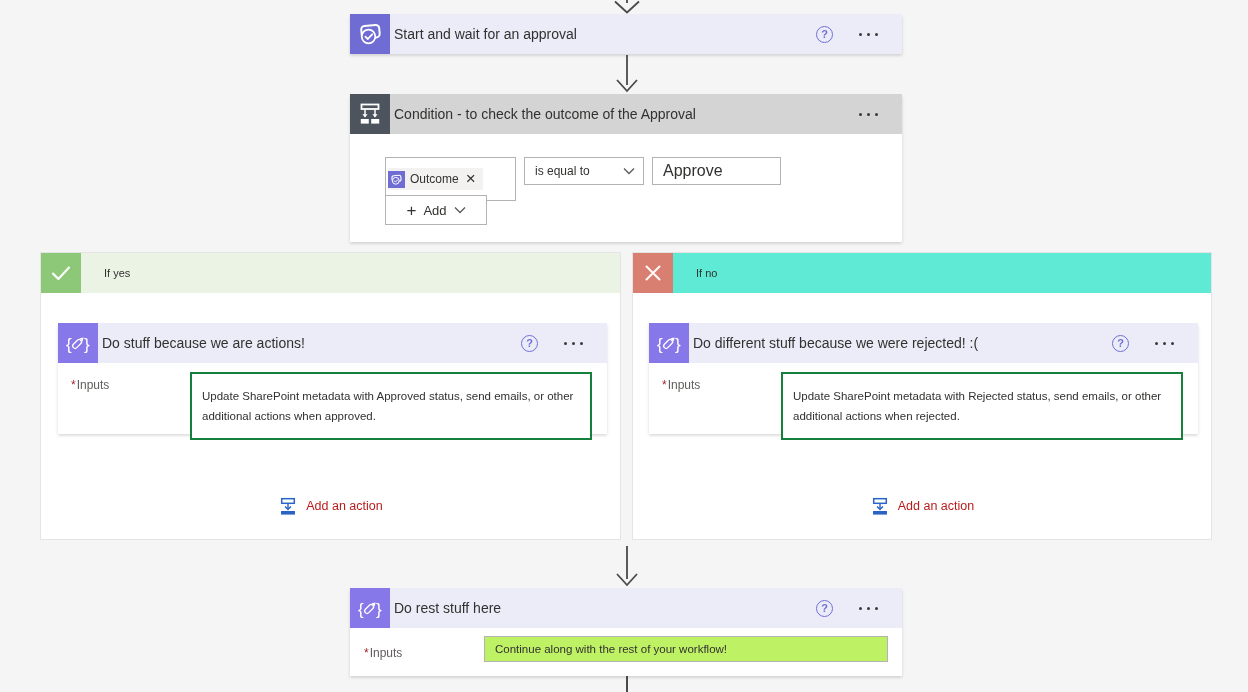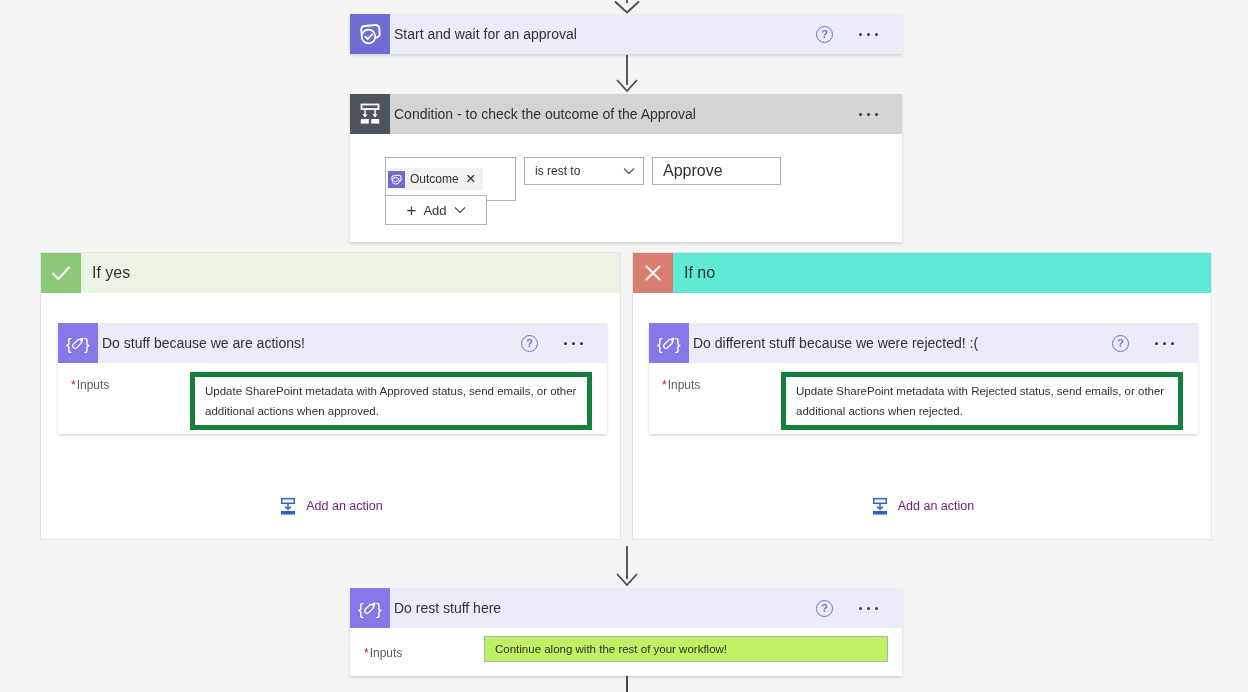--- a/index.html
+++ b/index.html
@@ -65,36 +65,36 @@
     border:1px solid #b5b3b1; background:#fff; display:flex; align-items:center;
     justify-content:center; gap:7px; cursor:pointer; font-size:13px; color:#323130;
   }
   .plus { font-size:17px; font-weight:400; color:#323130; line-height:15px; }
 
   
   .branch { position:absolute; background:#fff; border:1px solid #e4e4e4; }
   .bhdr { height:40px; display:flex; align-items:center; }
   .bhdr-yes { background:#ebf3e5; }
   .bhdr-no  { background:#5eead4; }
-  .bhdr .blabel { font-size:16px; padding-left:11px; color:#323130; }
+  .bhdr .blabel { font-size:11px; padding-left:23px; color:#323130; }
 
   .inner-card { position:absolute; left:17px; top:70px; width:549px; background:#fff;
     box-shadow:0 1.5px 3px rgba(0,0,0,.16); }
   .inner-body { position:relative; height:71px; background:#fff; }
   .lbl { position:absolute; left:13px; top:15px; font-size:12px; color:#605e5c; }
   .req { color:#a4262c; margin-right:1px; }
   .inp-box {
     position:absolute; left:132px; top:9px; width:402px;
-    border:5px solid #15803d; background:#fff;
-    font-size:11.5px; line-height:20px; color:#323130; padding:4px 10px;
+    border:2px solid #15803d; background:#fff;
+    font-size:11.5px; line-height:20px; color:#323130; padding:12px 10px;
   }
   .add-action {
     position:absolute; left:0; right:0; top:242px; height:22px;
     display:flex; align-items:center; justify-content:center; gap:8px;
-    color:#701a75; font-size:12.5px; cursor:pointer;
+    color:#b91c1c; font-size:12.5px; cursor:pointer;
   }
 
   
   .bottom-body { position:relative; height:48px; background:#fff; }
   .bottom-body .lbl { left:14px; top:18px; }
   .line-input {
     position:absolute; left:134px; top:8px; width:404px; height:26px;
     border:1px solid #b5b3b1; background:#bef264; font-size:11.5px; color:#323130;
     padding:0 10px; font-family:"Liberation Sans", sans-serif;
   }
@@ -162,21 +162,21 @@
               <rect x="4" y="4.5" width="9" height="6" rx="2" fill="none" stroke="#fff" stroke-width="1.1" transform="rotate(-5 8.5 7.5)"></rect>
               <circle cx="7.8" cy="9.8" r="3.4" fill="#6f6cd4" stroke="#fff" stroke-width="1"></circle>
               <path d="M6.3 9.9l1.2 1.2 2-2.2" fill="none" stroke="#fff" stroke-width="1" stroke-linecap="round"></path>
             </svg>
           </span>
           <span class="tlabel">Outcome</span>
           <span class="x">×</span>
         </div>
       </div>
       <div class="select-box">
-        <span>is rest to</span>
+        <span>is equal to</span>
         <svg width="12" height="8">
           <path d="M1 1.5l5 5 5-5" fill="none" stroke="#5a5a58" stroke-width="1.3"></path>
         </svg>
       </div>
       <input class="value-input" value="Approve" style="">
     </div>
     <div class="add-btn">
       <span class="plus">+</span>
       <span>Add</span>
       <svg width="12" height="8">

